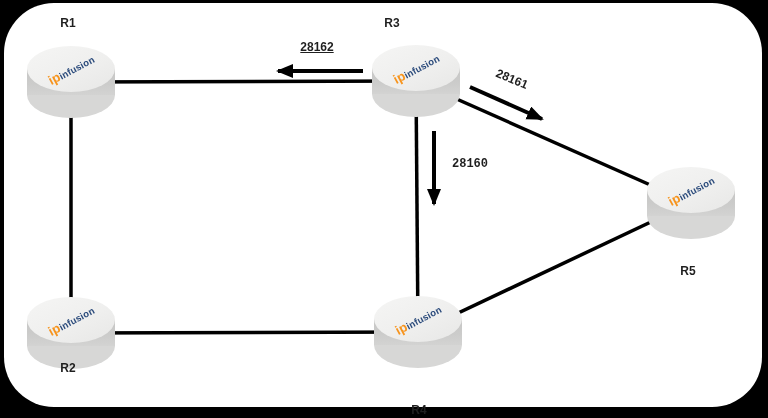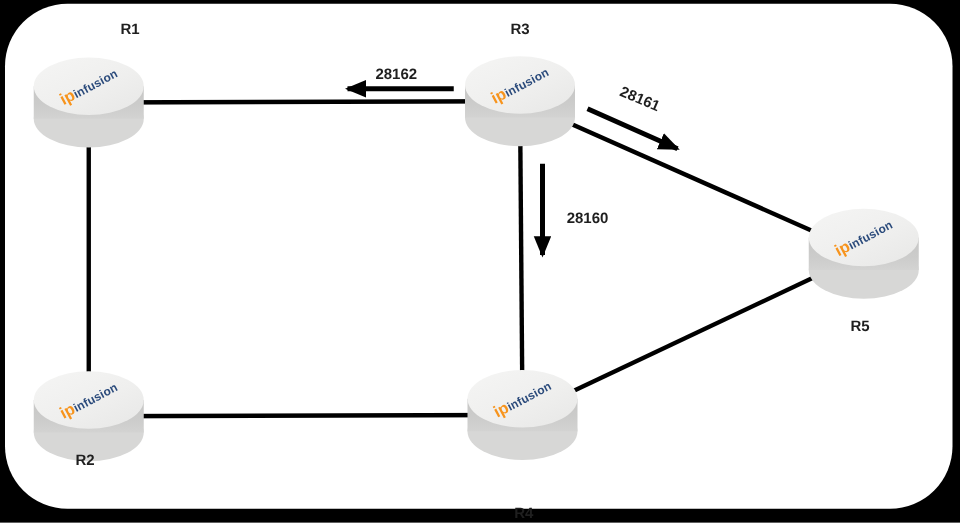--- a/index.html
+++ b/index.html
@@ -136,22 +136,22 @@
     <div class="logo"><span class="logo-ip">ip</span><span class="logo-rest">infusion</span></div>
   </div>
 
   <div class="router" style="left:647px; top:167px;">
     <div class="cyl-bottom"></div>
     <div class="cyl-body"></div>
     <div class="cyl-top"></div>
     <div class="logo"><span class="logo-ip">ip</span><span class="logo-rest">infusion</span></div>
   </div>
 
-  <div class="node-label" style="left:68px;  top:23px;margin-left:36px;">R1</div>
+  <div class="node-label" style="left:68px;  top:23px;">R1</div>
   <div class="node-label" style="left:68px;  top:368px;">R2</div>
-  <div class="node-label" style="left:416px; top:23px;">R3</div>
+  <div class="node-label" style="left:392px; top:23px;">R3</div>
   <div class="node-label" style="left:419px; top:410px;">R4</div>
-  <div class="node-label" style="left:688px; top:261px;">R5</div>
+  <div class="node-label" style="left:688px; top:271px;">R5</div>
 
-  <div class="edge-label" style="left:317px; top:59px;">28162</div>
+  <div class="edge-label" style="left:317px; top:47px;text-decoration:underline;">28162</div>
   <div class="edge-label edge-label-28161" style="left:512px; top:79px;">28161</div>
-  <div class="edge-label" style="left:470px; top:174px;">28160</div>
+  <div class="edge-label" style="left:470px; top:164px;font-family:Liberation Mono, monospace;">28160</div>
 </div>
 
 </body></html>

